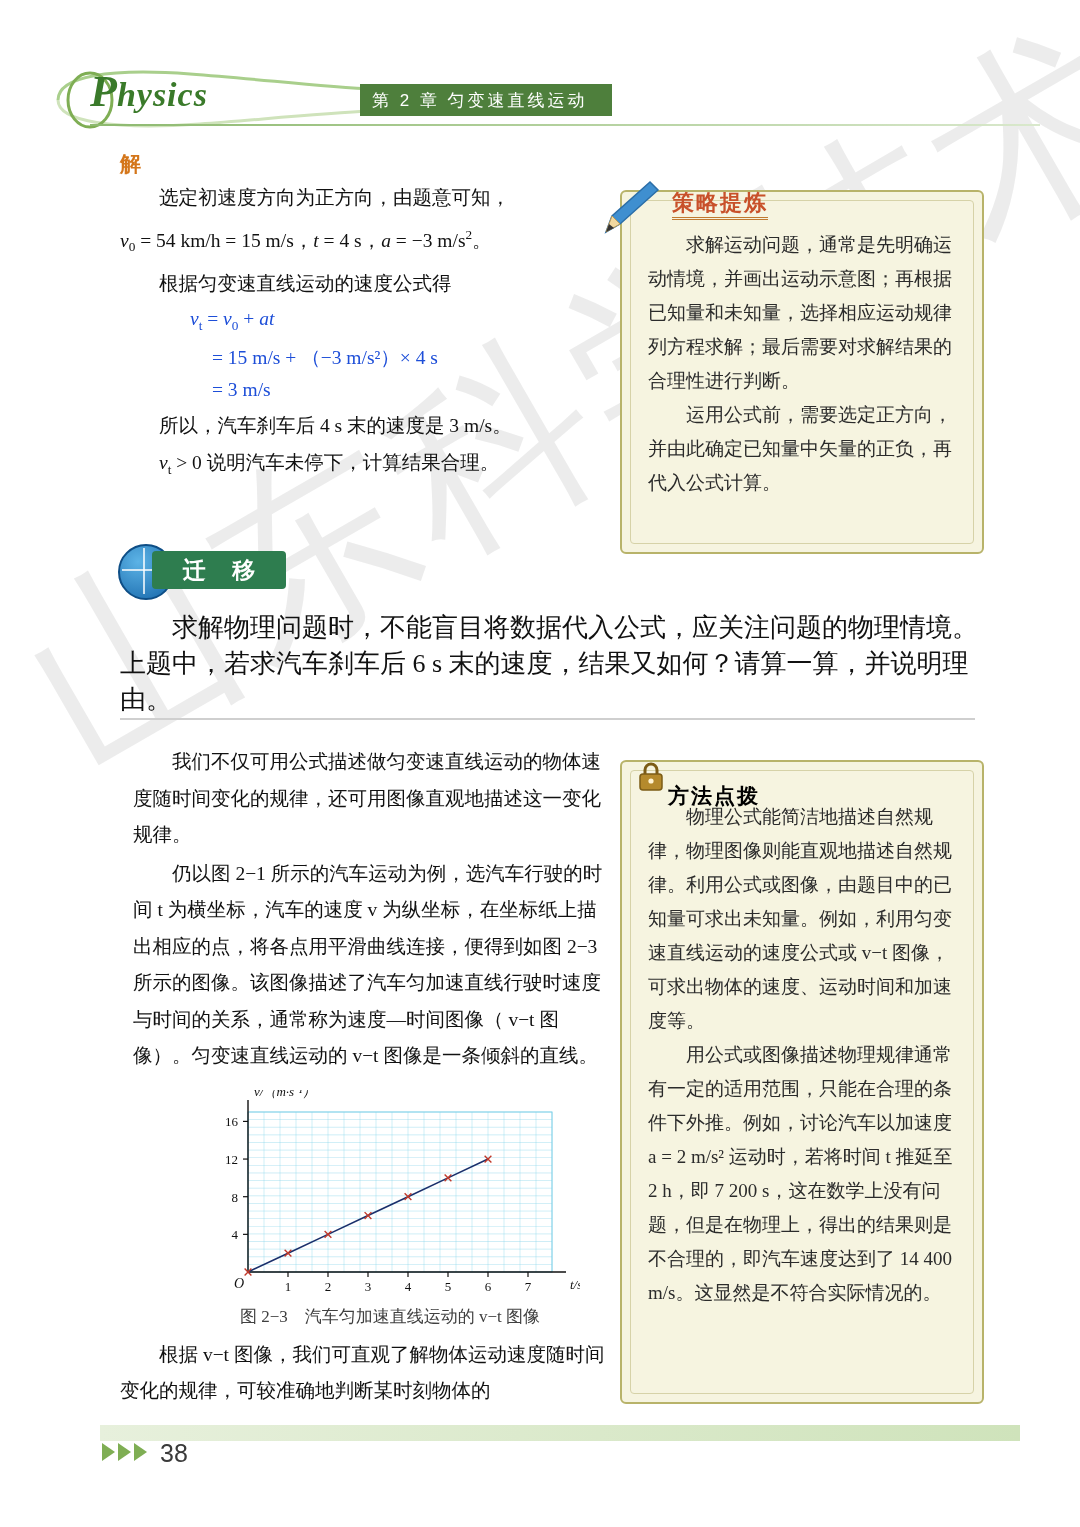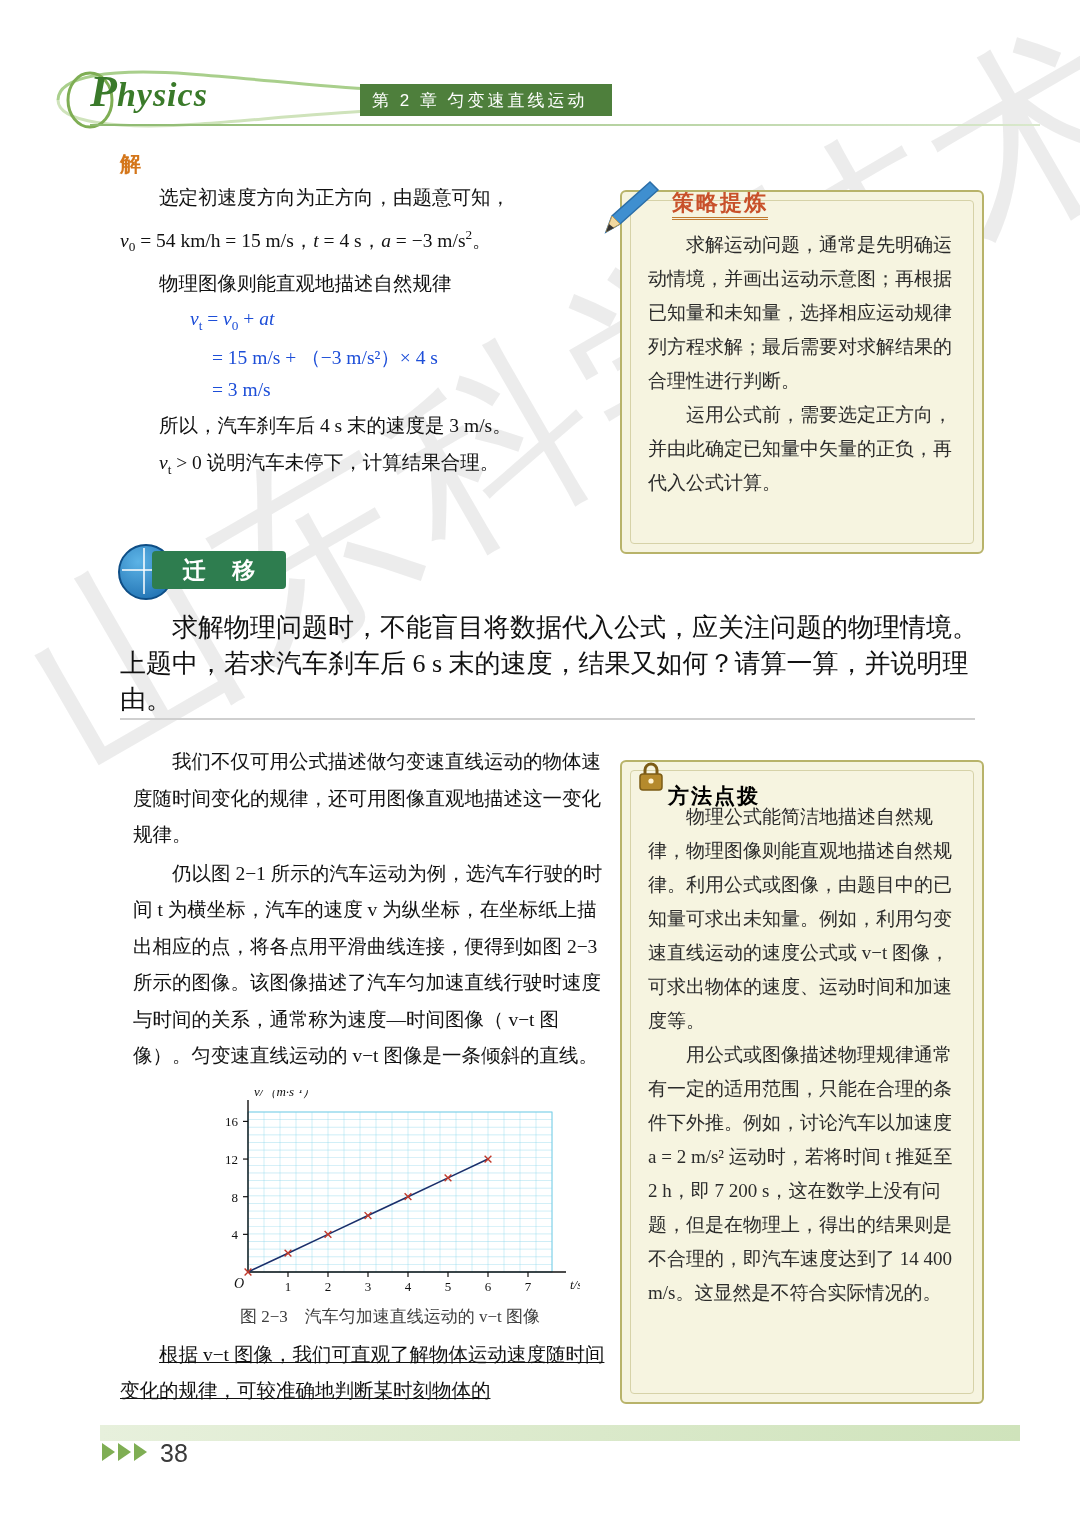--- a/index.html
+++ b/index.html
@@ -61,21 +61,21 @@
 
   
   .lower-left{position:absolute;left:133px;top:742px;width:480px;}
   .lower-left .p{font-size:19.5px;line-height:36.5px;}
 
   
   .chart-wrap{position:absolute;left:200px;top:1090px;width:380px;height:230px;}
   .chart-cap{position:absolute;left:150px;top:1305px;width:480px;text-align:center;font-size:17px;color:#404040;}
 
   .after-chart{position:absolute;left:120px;top:1335px;width:490px;}
-  .after-chart .p{font-size:19.5px;line-height:36px;text-decoration:underline;}
+  .after-chart .p{font-size:19.5px;line-height:36px;}
 
   
   .box{position:absolute;border:2px solid #b8b36a;border-radius:6px;background:#f6f4e0;}
   .box-inner{position:absolute;left:8px;top:8px;right:8px;bottom:8px;border:1px solid #d6d2a8;border-radius:4px;}
   .box1{left:620px;top:190px;width:360px;height:360px;}
   .box2{left:620px;top:760px;width:360px;height:640px;}
   .box-title{position:absolute;font-family:"Liberation Sans",sans-serif;font-weight:bold;font-size:22px;letter-spacing:2px;}
   .b1title{left:672px;top:188px;color:#c8512a;}
   .b1title .u{border-bottom:3px double #c07a30;padding-bottom:2px;}
   .pencil{position:absolute;left:596px;top:178px;width:70px;height:60px;}
@@ -122,21 +122,21 @@
     <div class="chapter-tag">第 2 章  匀变速直线运动</div>
     <div class="hdr-line"></div>
   </div>
 
   <div class="left-col">
     <div class="sec-label">解</div>
     <div class="p">选定初速度方向为正方向，由题意可知，</div>
     <div class="p noind">
       <i>v</i><sub>0</sub><span> = 54 km/h = 15 m/s，</span><i>t</i><span> = 4 s，</span><i>a</i><span> = −3 m/s</span><sup>2</sup><span>。</span>
     </div>
-    <div class="p">物理图像则能直观地描述自然规律</div>
+    <div class="p">根据匀变速直线运动的速度公式得</div>
     <div class="eq ind1">
       <i>v</i><sub>t</sub><span> = </span><i>v</i><sub>0</sub><span> + </span><i>at</i>
     </div>
     <div class="eq ind2">= 15 m/s + （−3 m/s²）× 4 s</div>
     <div class="eq ind2">= 3 m/s</div>
     <div class="p">所以，汽车刹车后 4 s 末的速度是 3 m/s。</div>
     <div class="p noind" style="text-indent:2em">
       <i>v</i><sub>t</sub><span> &gt; 0 说明汽车未停下，计算结果合理。</span>
     </div>
   </div>

